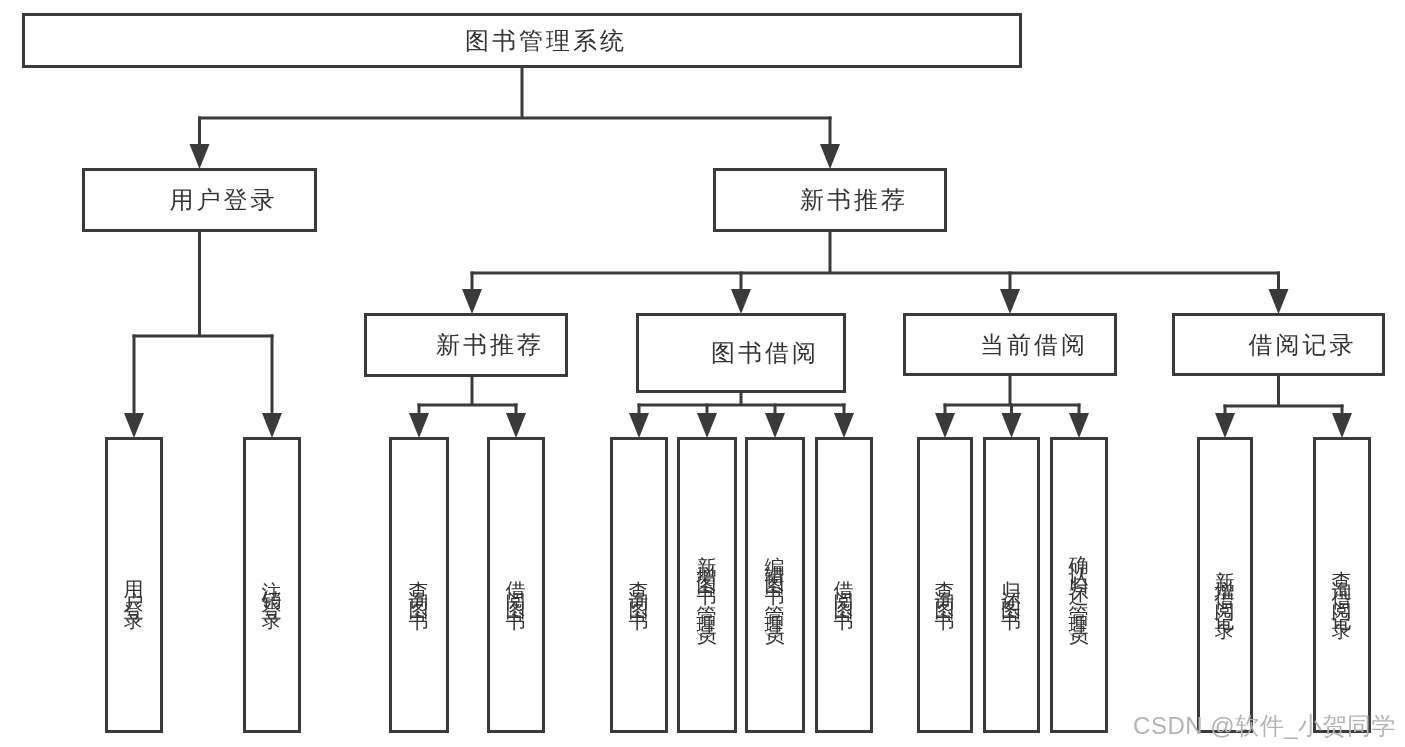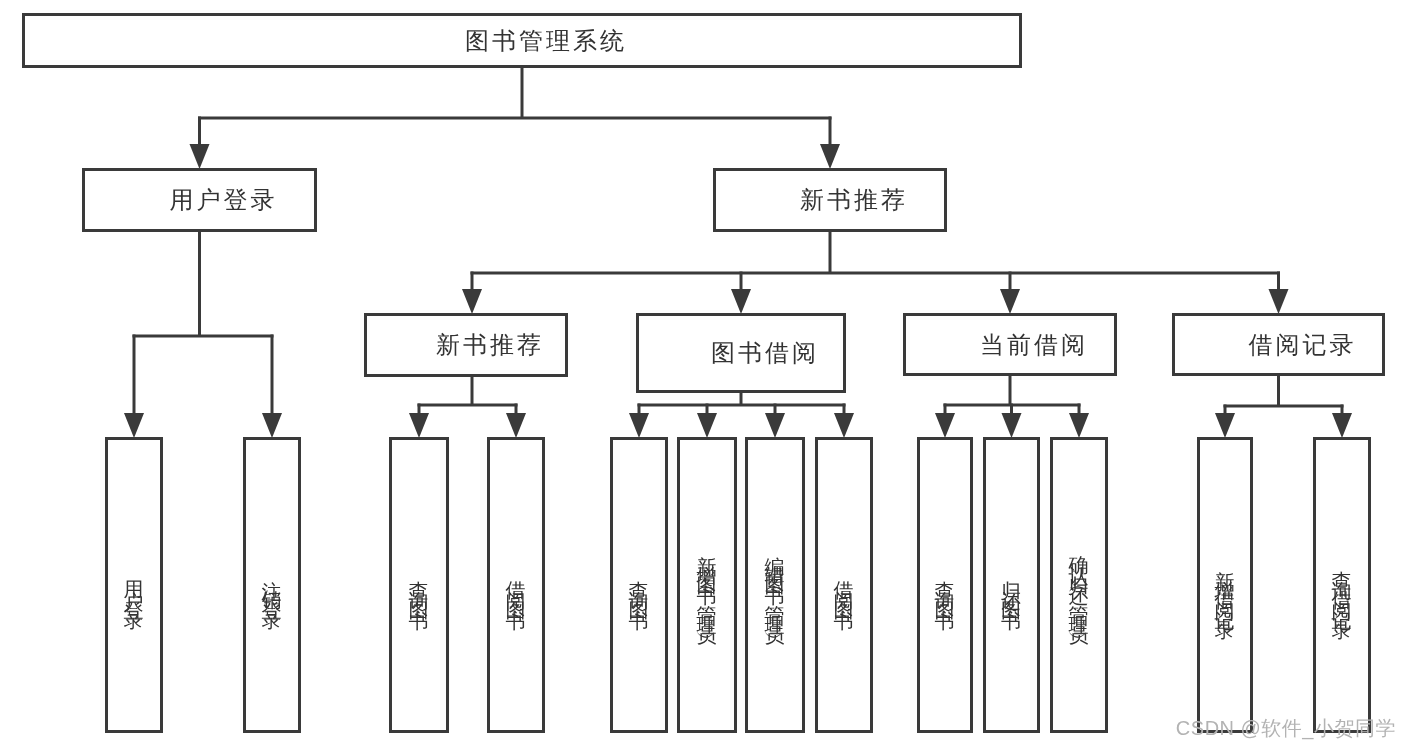--- a/index.html
+++ b/index.html
@@ -29,21 +29,21 @@
   .vert{
     writing-mode:vertical-rl;
     text-orientation:mixed;
     font-size:20px;
     line-height:1;
     letter-spacing:10px;
   }
   .watermark{
     position:absolute;
     right:9px;bottom:5px;
-    font-size:20px;
+    font-size:24px;
     letter-spacing:0.5px;
     color:var(--wm,#b3b3b3);
     white-space:nowrap;
     z-index:5;
   }
 </style>
 </head>
 <body>
 
 <div id="stage" style="--line: #3a3a3a; --text: #333333; --wm: #b3b3b3; --bg: #ffffff;">

